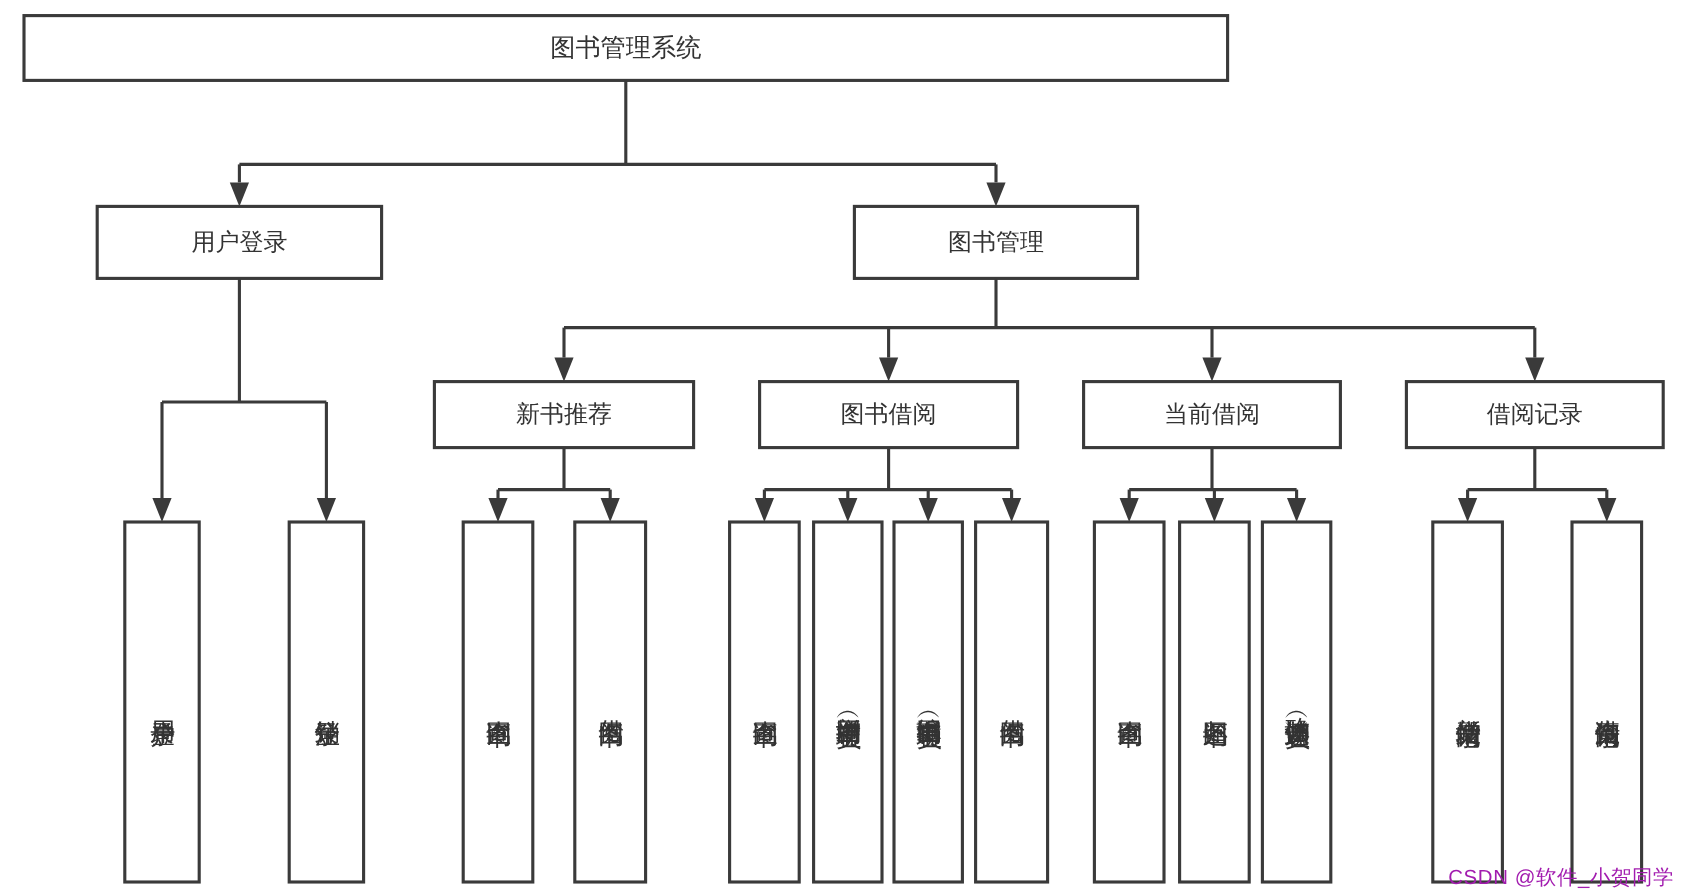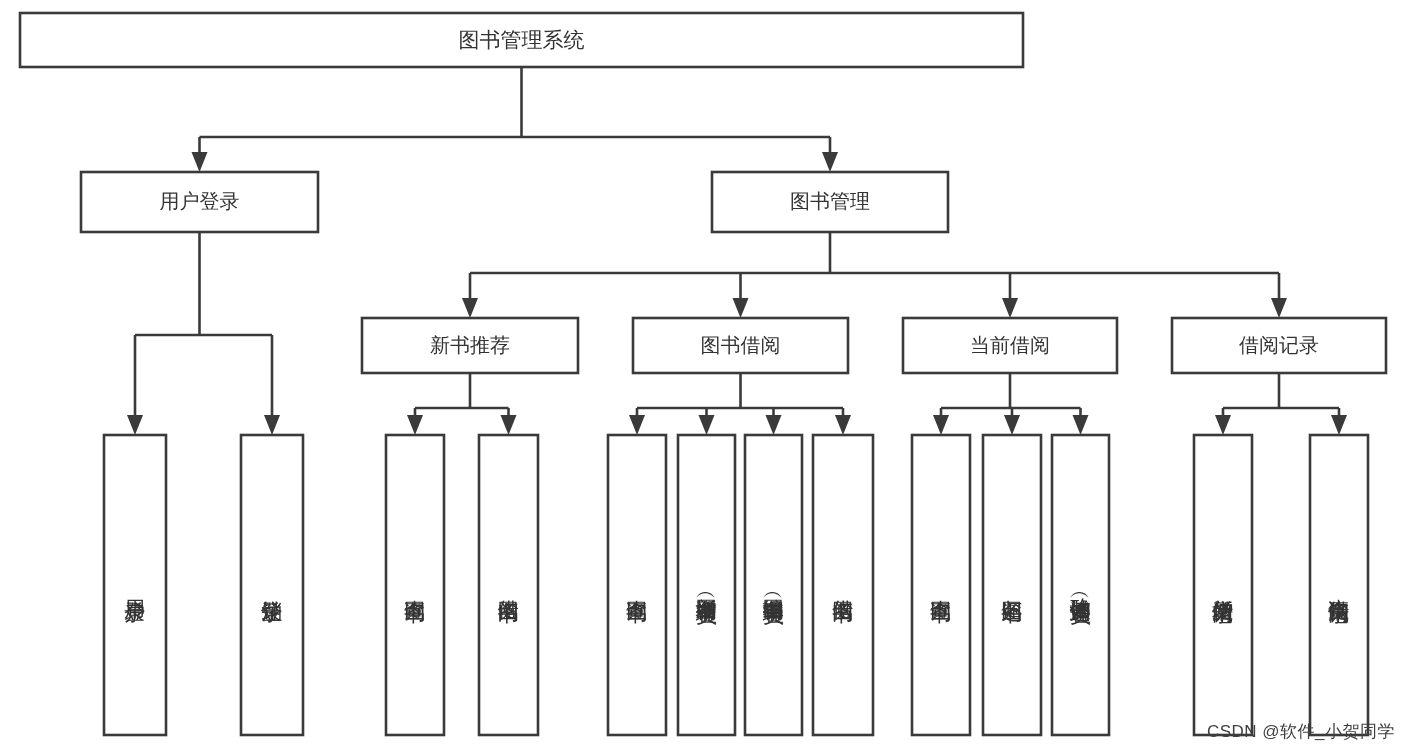--- a/index.html
+++ b/index.html
@@ -66,21 +66,21 @@
     white-space: nowrap;
     letter-spacing: 1px;
     pointer-events: none;
   }
   .watermark {
     position: absolute;
     right: 10px;
     bottom: 4px;
     font-family: "Liberation Sans", "DejaVu Sans", sans-serif;
     font-size: 17px;
-    color: #404040;
+    color: #a21caf;
     letter-spacing: 0.5px;
     white-space: nowrap;
   }
 </style>
 </head>
 <body>
 
 <div id="diagram-root">
 
   <svg class="diagram-canvas" viewBox="0 0 1405 747">

